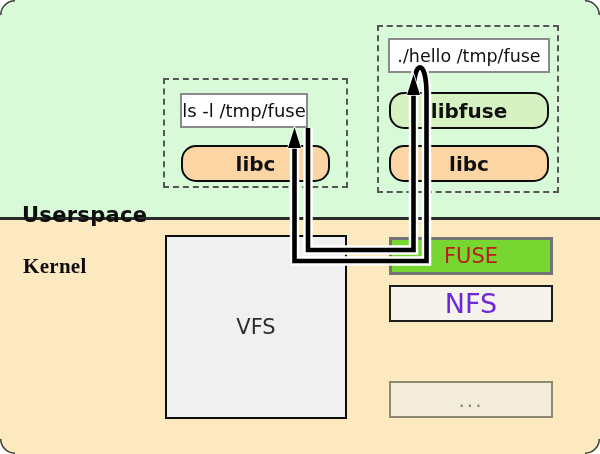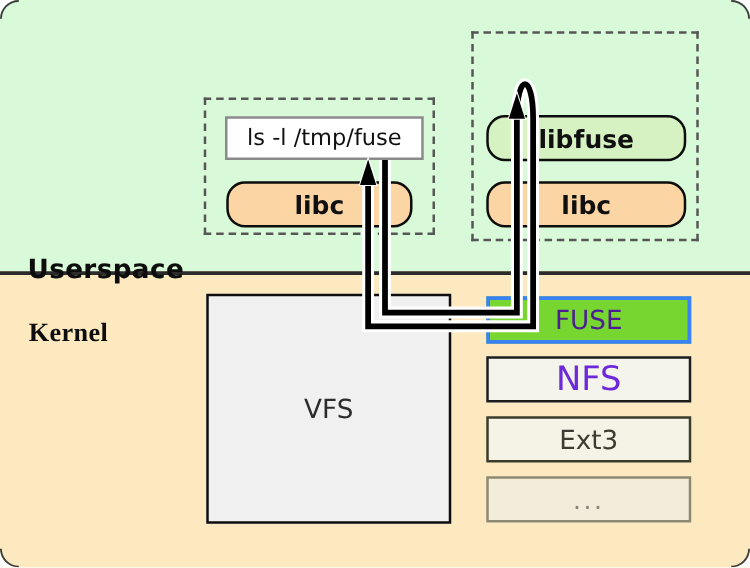--- a/index.html
+++ b/index.html
@@ -25,43 +25,43 @@
 
   .group{position:absolute;border:2px dashed #565656;box-sizing:border-box;}
   .group-ls{left:163px;top:78px;width:185px;height:110px;}
   .group-hello{left:377px;top:25px;width:182px;height:168px;}
 
   .cmdbox{
     position:absolute;background:#ffffff;border:2px solid #8a8a8a;
     box-sizing:border-box;display:flex;align-items:center;justify-content:center;
     color:#101010;white-space:nowrap;
   }
-  .cmd-ls{left:180px;top:93px;width:159px;height:35px;font-size:18px;}
+  .cmd-ls{left:180px;top:93px;width:128px;height:35px;font-size:18px;}
   .cmd-hello{left:388px;top:38px;width:162px;height:35px;font-size:17.5px;}
 
   .pill{
     position:absolute;border:2.5px solid #0d0d0d;border-radius:15px;
     box-sizing:border-box;display:flex;align-items:center;justify-content:center;
     font-size:20px;color:#101010;font-weight:bold;
   }
   .pill-libc-left{left:181px;top:145px;width:149px;height:37px;background:var(--libc-fill,#fbd5a3);}
   .pill-libfuse{left:389px;top:92px;width:160px;height:37px;background:var(--libfuse-fill,#d6f2c2);}
   .pill-libc-right{left:389px;top:145px;width:160px;height:37px;background:var(--libc-fill,#fbd5a3);}
 
   .vfs{
-    position:absolute;left:165px;top:235px;width:196px;height:184px;
+    position:absolute;left:165px;top:235px;width:182px;height:184px;
     background:var(--vfs-fill,#f0f0f0);border:2.5px solid #0d0d0d;
     box-sizing:border-box;display:flex;align-items:center;justify-content:center;
     font-size:21px;color:#2c2c2c;
   }
   .mod{
     position:absolute;left:389px;width:164px;box-sizing:border-box;
     display:flex;align-items:center;justify-content:center;
   }
-  .mod-fuse{top:237px;height:38px;background:var(--fuse-fill,#77d62f);border:3px solid #3b82f6;font-size:21px;color:#4c1d95;}
+  .mod-fuse{top:237px;height:38px;background:var(--fuse-fill,#77d62f);border:3px solid #737373;font-size:21px;color:#b91c1c;}
   .mod-nfs {top:285px;height:37px;background:var(--nfs-fill,#f4f4ed);border:2.5px solid var(--nfs-border,#1d1d1d);font-size:27px;color:#6d28d9;}
   .mod-ext3{top:333px;height:37px;background:var(--ext3-fill,#f5f2e6);border:2.5px solid var(--ext3-border,#3c3c28);font-size:21px;color:#3c3c32;}
   .mod-dots{top:381px;height:37px;background:var(--dots-fill,#f3ecdb);border:2.5px solid var(--dots-border,#8e8a71);font-size:20px;color:#8a8577;letter-spacing:2px;}
 
   svg.overlay{position:absolute;left:0;top:0;width:600px;height:454px;z-index:6;pointer-events:none;}
   .arrow-casing{fill:none;stroke:#ffffff;stroke-width:9.5;}
   .arrow-core{fill:none;stroke:var(--arrow,#000000);stroke-width:4.6;}
   .arrow-head{fill:var(--arrow,#000000);stroke:#ffffff;stroke-width:1.6;paint-order:stroke;}
   .corner-arc{fill:none;stroke:#3d3d3d;stroke-width:3;}
 </style>
@@ -73,27 +73,27 @@
   <div class="kernel-region"></div>
 
   <div class="region-label userspace-label">Userspace</div>
   <div class="region-label kernel-label">Kernel</div>
 
   <div class="group group-ls"></div>
   <div class="cmdbox cmd-ls">ls -l /tmp/fuse</div>
   <div class="pill pill-libc-left">libc</div>
 
   <div class="group group-hello"></div>
+  <div class="cmdbox cmd-hello">./hello /tmp/fuse</div>
   <div class="pill pill-libfuse">libfuse</div>
   <div class="pill pill-libc-right">libc</div>
 
   <div class="vfs">VFS</div>
   <div class="mod mod-fuse">FUSE</div>
   <div class="mod mod-nfs">NFS</div>
-  <div class="mod mod-ext3">Ext3</div>
   <div class="mod mod-dots">...</div>
 
   <svg class="overlay" viewBox="0 0 600 454" xmlns="http://www.w3.org/2000/svg">
 
     <path class="arrow-casing" d="M 413.5 95 C 413.5 58 426.5 58 426.5 95 L 426.5 261 L 294.5 261 L 294.5 146"></path>
     <path class="arrow-core" d="M 413.5 95 C 413.5 58 426.5 58 426.5 95 L 426.5 261 L 294.5 261 L 294.5 146"></path>
 
     <path class="arrow-casing" d="M 308 128 L 308 250 L 413.5 250 L 413.5 92"></path>
     <path class="arrow-core" d="M 308 128 L 308 250 L 413.5 250 L 413.5 92"></path>
 

